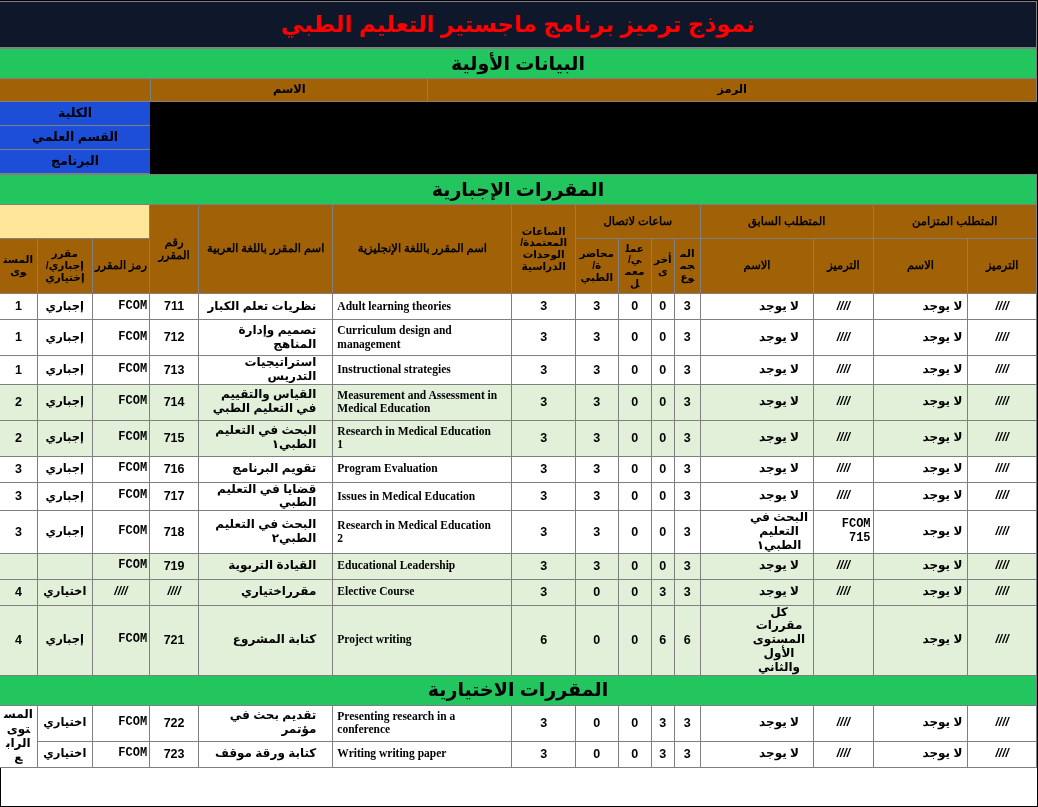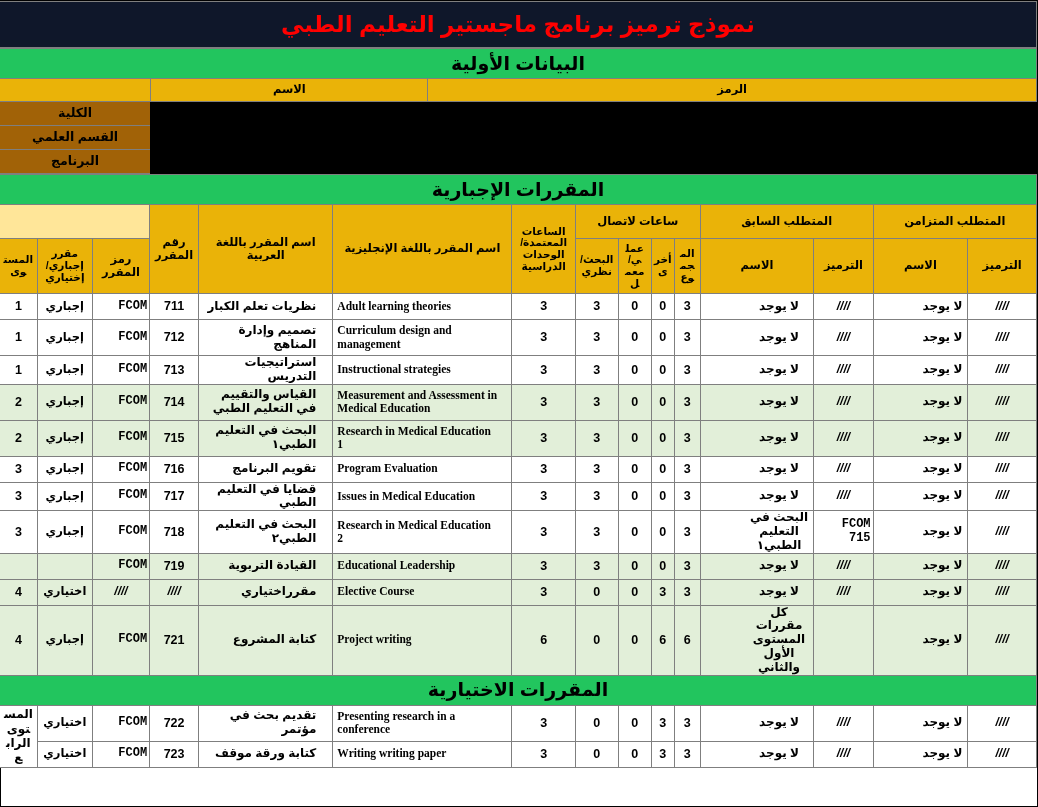--- a/index.html
+++ b/index.html
@@ -30,26 +30,26 @@
     border:1px solid #7f7f7f;
     letter-spacing:0px;
   }
   .section-bar{
     background:#22c55e;
     color:#000;
     font-size:19px;
     font-weight:bold;
     height:29px;
   }
-  .hdr{background:#eab308;}
+  .hdr{background:#a16207;}
   .hdr-blank{background:#ffe699;}
   .green-row{background:#e2efd9;}
   .white-row{background:#ffffff;}
   .redacted{background:#000000;border:1px solid #000000;height:70px;}
-  .lbl{background:#a16207;height:23px;font-size:12.5px;margin-top:32px;}
+  .lbl{background:#1d4ed8;height:23px;font-size:12.5px;margin-top:32px;}
   .en{
     direction:ltr;
     text-align:left;
     font-family:"Liberation Serif","DejaVu Serif",serif;
     font-size:11.5px;
     font-weight:bold;
     padding-right:13px;
     padding-left:4px;
   }
   .ar-name{
@@ -62,21 +62,21 @@
   .prereq-name{
     direction:rtl;
     text-align:center;
     font-size:12px;
     padding-left:46px;
   }
   .slash{font-style:italic;font-size:12px;}
   .num{font-size:12.5px;}
   .code{font-size:12px;font-family:Liberation Mono, monospace;text-align:right;}
   .hdr-small{font-size:10.5px;line-height:1.12;}
-  .hdr-mid{font-size:11.5px;line-height:1.15;}
+  .hdr-mid{font-size:11.5px;line-height:1.15;font-family:Liberation Serif, serif;}
   .lvl4{font-size:12px;line-height:1.2;}
   .r-tall{height:36px;}
   .r-short{height:26px;}
 </style>
 </head>
 <body>
 
 <div id="sheet">
 
   <table>
@@ -155,21 +155,21 @@
     </tr>
 
     <tr>
       <td class="hdr hdr-mid" style="height:54px">الترميز</td>
       <td class="hdr hdr-mid">الاسم</td>
       <td class="hdr hdr-mid">الترميز</td>
       <td class="hdr hdr-mid">الاسم</td>
       <td class="hdr hdr-small">المجموع</td>
       <td class="hdr hdr-small">أخرى</td>
       <td class="hdr hdr-small">عملي/ معمل</td>
-      <td class="hdr hdr-small">البحث/ نظري</td>
+      <td class="hdr hdr-small">محاضرة/ الطبي</td>
       <td class="hdr hdr-mid">رمز المقرر</td>
       <td class="hdr hdr-small">مقرر إجباري/ إختياري</td>
       <td class="hdr hdr-small">المستوى</td>
     </tr>
 
     </tbody>
       <tbody id="required-rows">
         <tr class="white-row r-short">
           <td class="slash">////</td>
           <td class="prereq-name">لا يوجد</td>

